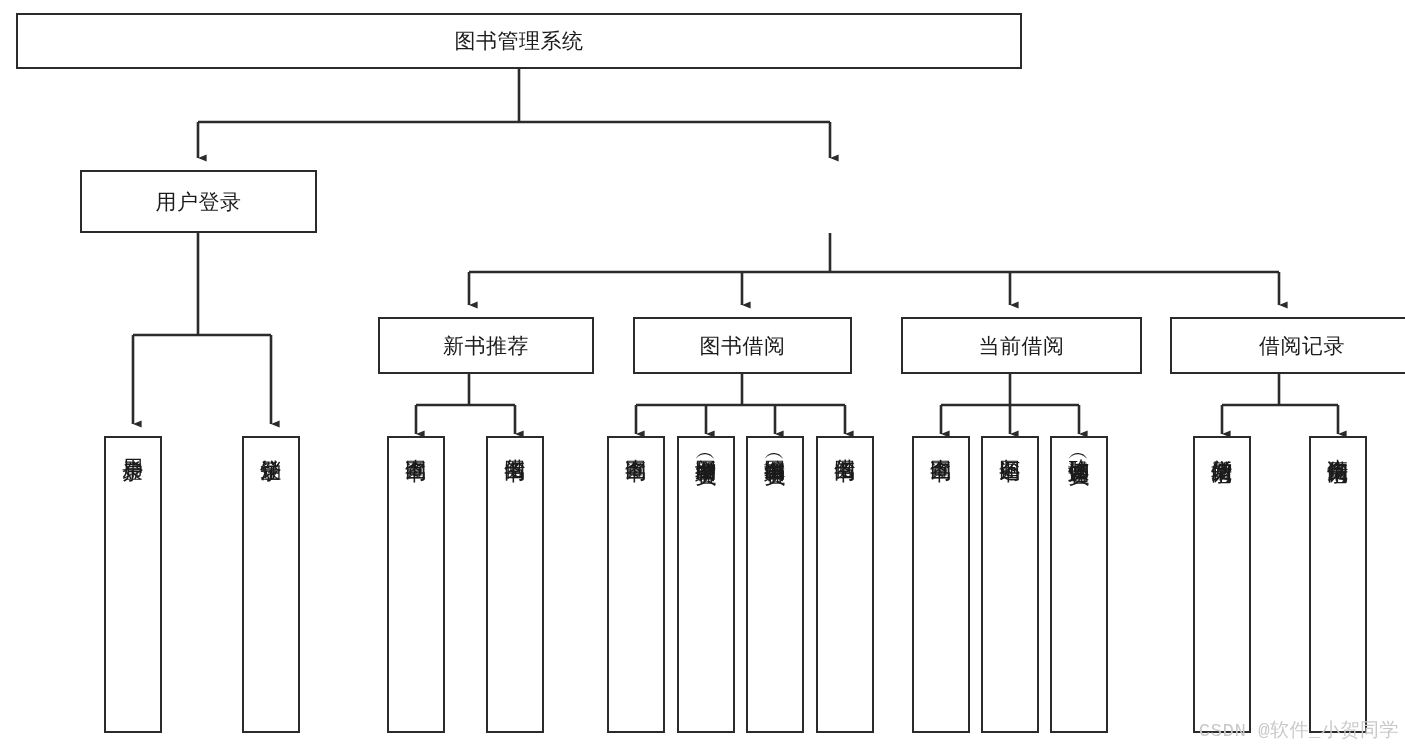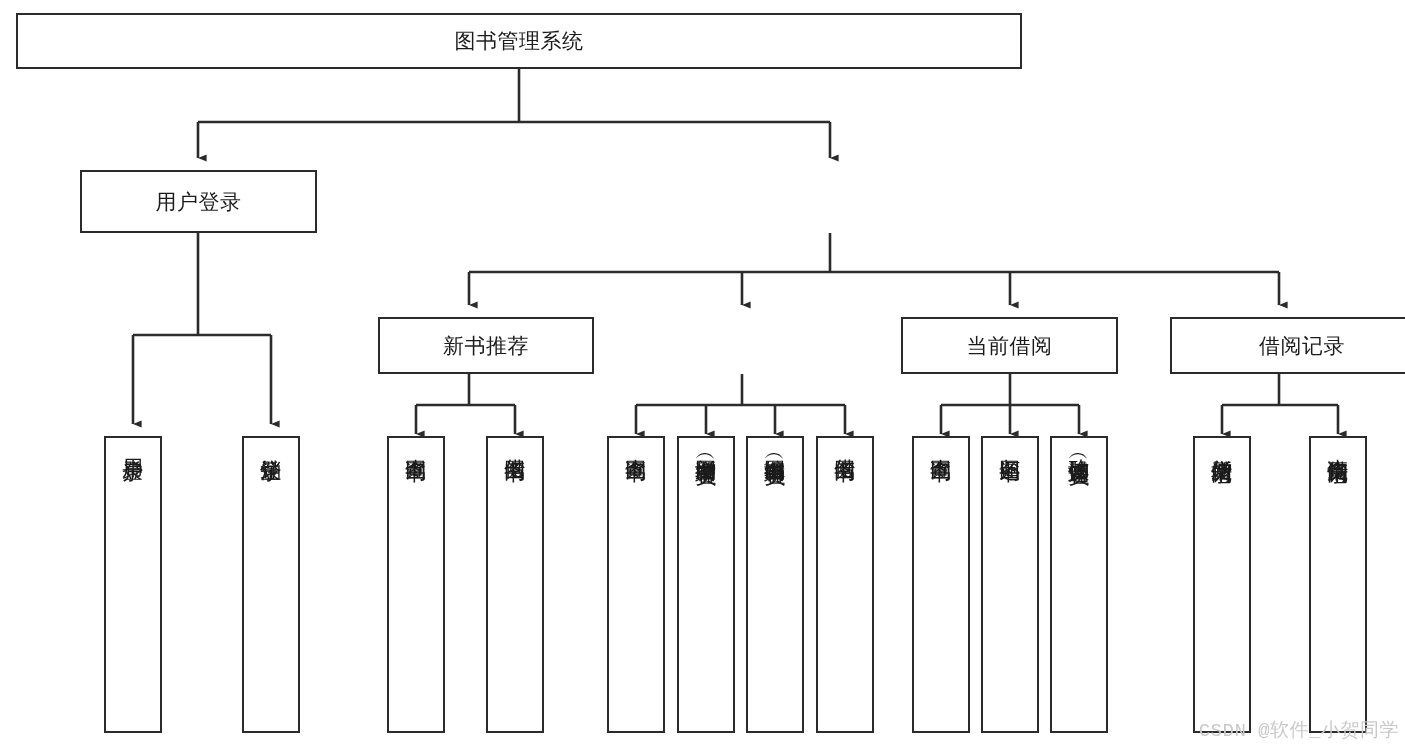--- a/index.html
+++ b/index.html
@@ -129,21 +129,24 @@
     <span class="node-label-h">图书管理系统</span>
   </div>
 
   <div class="node-box" style="left:80px; top:170px; width:237px; height:63px;">
     <span class="node-label-h">用户登录</span>
   </div>
 
   <div class="node-box" style="left:362px; top:317px; width:216px; height:57px;margin-left:16px;">
     <span class="node-label-h">新书推荐</span>
   </div>
-  <div class="node-box" style="left:901px; top:317px; width:217px; height:57px;">
+  <div class="node-box" style="left:633px; top:317px; width:219px; height:57px;">
+    <span class="node-label-h">图书借阅</span>
+  </div>
+  <div class="node-box" style="left:901px; top:317px; width:241px; height:57px;">
     <span class="node-label-h">当前借阅</span>
   </div>
   <div class="node-box" style="left:1170px; top:317px; width:264px; height:57px;">
     <span class="node-label-h">借阅记录</span>
   </div>
 
   <div class="node-box leaf" style="left:104px; top:436px; width:58px; height:297px;">
     <span class="node-label-v">用户登录</span>
   </div>
   <div class="node-box leaf" style="left:242px; top:436px; width:58px; height:297px;">

